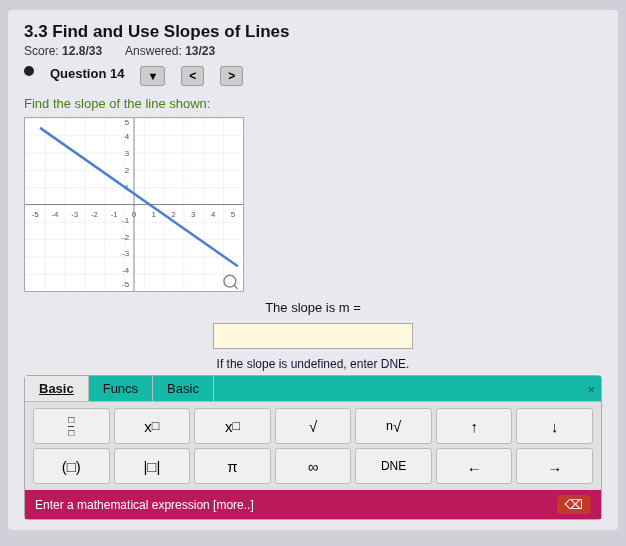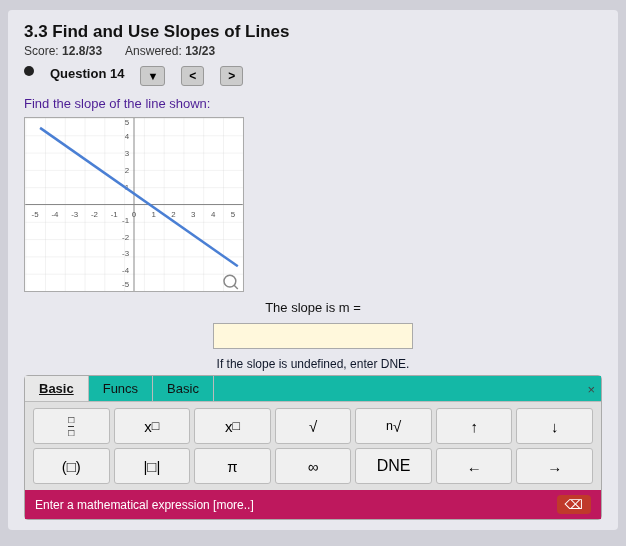--- a/index.html
+++ b/index.html
@@ -60,21 +60,21 @@
       background: #ccc;
       border: 1px solid #999;
       border-radius: 3px;
       padding: 2px 7px;
       font-size: 12px;
       cursor: pointer;
       font-weight: bold;
     }
     .instruction {
       font-size: 13px;
-      color: #4c1d95;
+      color: #4d7c0f;
       margin-bottom: 6px;
     }
     .graph-area {
       background: white;
       border: 1px solid #aaa;
       width: 220px;
       height: 175px;
       position: relative;
       margin-bottom: 8px;
     }
@@ -284,21 +284,21 @@
       <div class="kb-btn">x<sub>□</sub></div>
       <div class="kb-btn">√</div>
       <div class="kb-btn"><sup>n</sup>√</div>
       <div class="kb-btn">↑</div>
       <div class="kb-btn">↓</div>
 
       <div class="kb-btn">(□)</div>
       <div class="kb-btn">|□|</div>
       <div class="kb-btn">π</div>
       <div class="kb-btn">∞</div>
-      <div class="kb-btn" style="font-size:16px;">DNE</div>
+      <div class="kb-btn" style="font-size:12px;">DNE</div>
       <div class="kb-btn">←</div>
       <div class="kb-btn">→</div>
     </div>
 
     <div class="enter-expr-bar">
       <span>Enter a mathematical expression [more..]</span>
       <span class="backspace-btn">⌫</span>
     </div>
   </div>
 </div>

